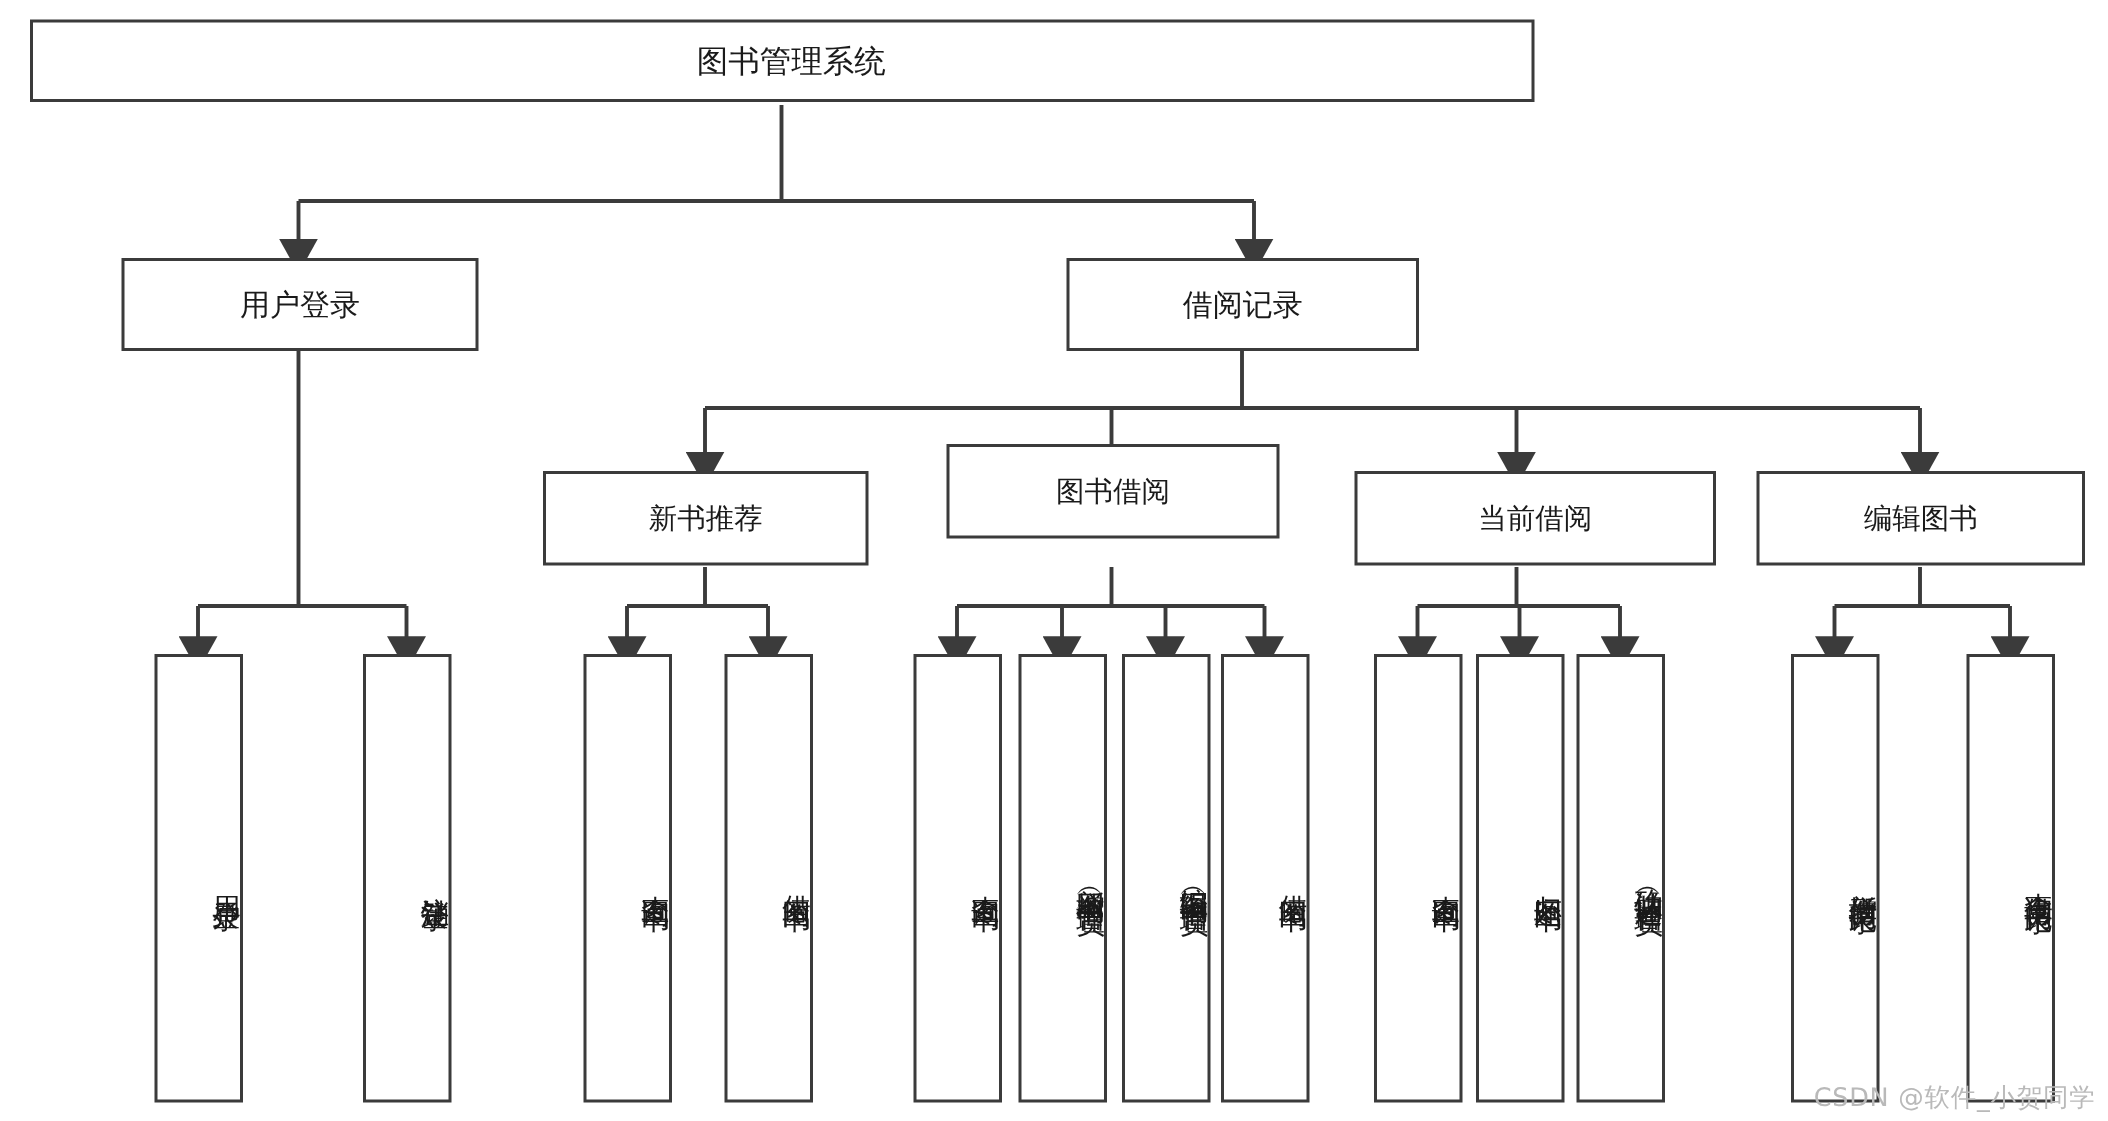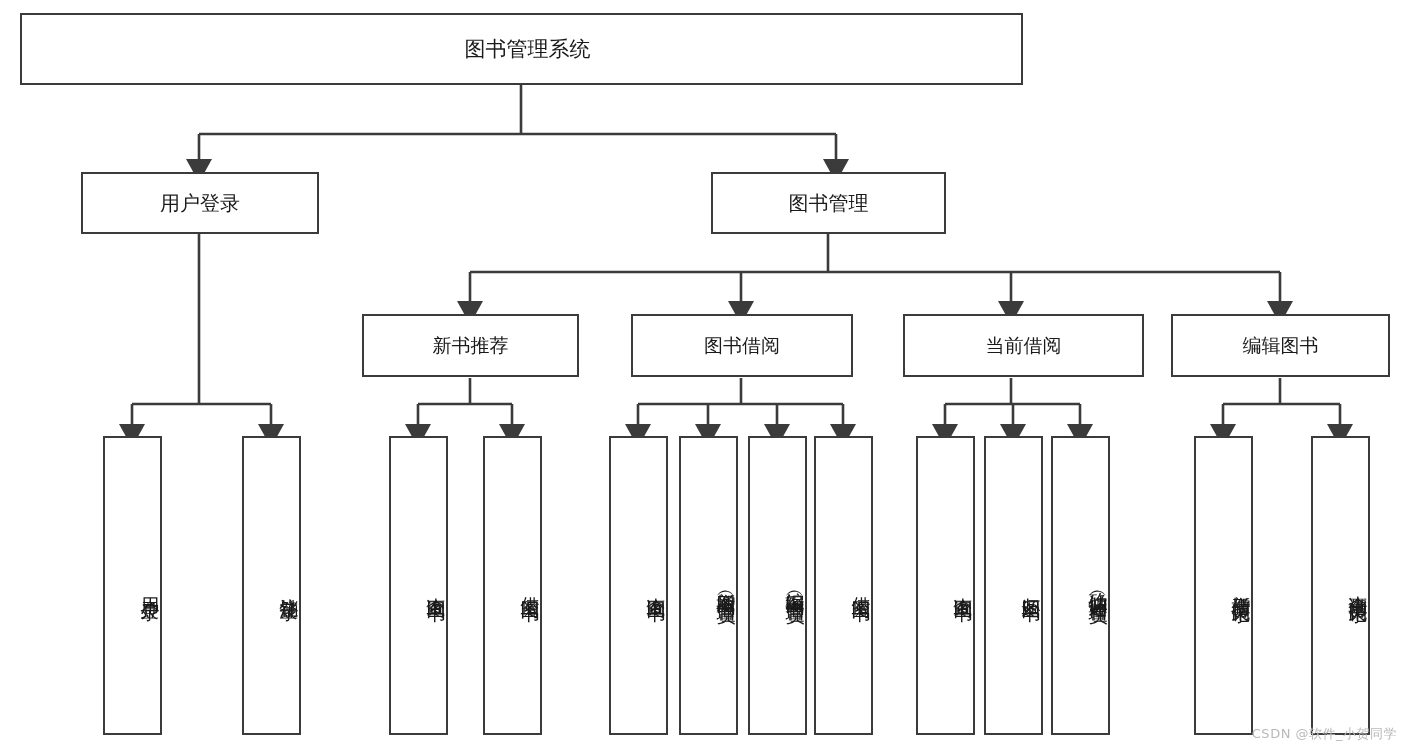--- a/index.html
+++ b/index.html
@@ -44,21 +44,21 @@
     position: absolute;
     left: 0; top: 0;
     width: 1405px;
     height: 747px;
     pointer-events: none;
   }
   .watermark {
     position: absolute;
     right: 8px;
     bottom: 4px;
-    font-size: 13px;
+    font-size: 17px;
     color: #b9b9b9;
     letter-spacing: 0.5px;
     white-space: nowrap;
   }
 </style>
 </head>
 <body>
 
 <div id="canvas">
 
@@ -106,35 +106,35 @@
       <path d="M1013,404 L1013,428" marker-end="url(#arrow)"></path>
       <path d="M1080,404 L1080,428" marker-end="url(#arrow)"></path>
 
       <path d="M1280,378 L1280,404"></path>
       <path d="M1223,404 L1340,404"></path>
       <path d="M1223,404 L1223,428" marker-end="url(#arrow)"></path>
       <path d="M1340,404 L1340,428" marker-end="url(#arrow)"></path>
     </g>
   </svg>
 
-  <div class="node root" style="left:20px; top:13px; width:1003px; height:72px;padding-left:12px;">
+  <div class="node root" style="left:20px; top:13px; width:1003px; height:55px;padding-left:12px;">
     <span class="label">图书管理系统</span>
   </div>
 
   <div class="node lvl2" style="left:81px; top:172px; width:238px; height:62px;">
     <span class="label">用户登录</span>
   </div>
   <div class="node lvl2" style="left:711px; top:172px; width:235px; height:62px;">
-    <span class="label">图书管理</span>
+    <span class="label">借阅记录</span>
   </div>
 
   <div class="node lvl3" style="left:362px; top:314px; width:217px; height:63px;font-family:Liberation Serif, serif;">
     <span class="label">新书推荐</span>
   </div>
-  <div class="node lvl3" style="left:631px; top:314px; width:222px; height:63px;">
+  <div class="node lvl3" style="left:631px; top:296px; width:222px; height:63px;">
     <span class="label">图书借阅</span>
   </div>
   <div class="node lvl3" style="left:903px; top:314px; width:241px; height:63px;">
     <span class="label">当前借阅</span>
   </div>
   <div class="node lvl3" style="left:1171px; top:314px; width:219px; height:63px;">
     <span class="label">编辑图书</span>
   </div>
 
   <div class="node leaf" style="left:103px; top:436px; width:59px; height:299px;">

